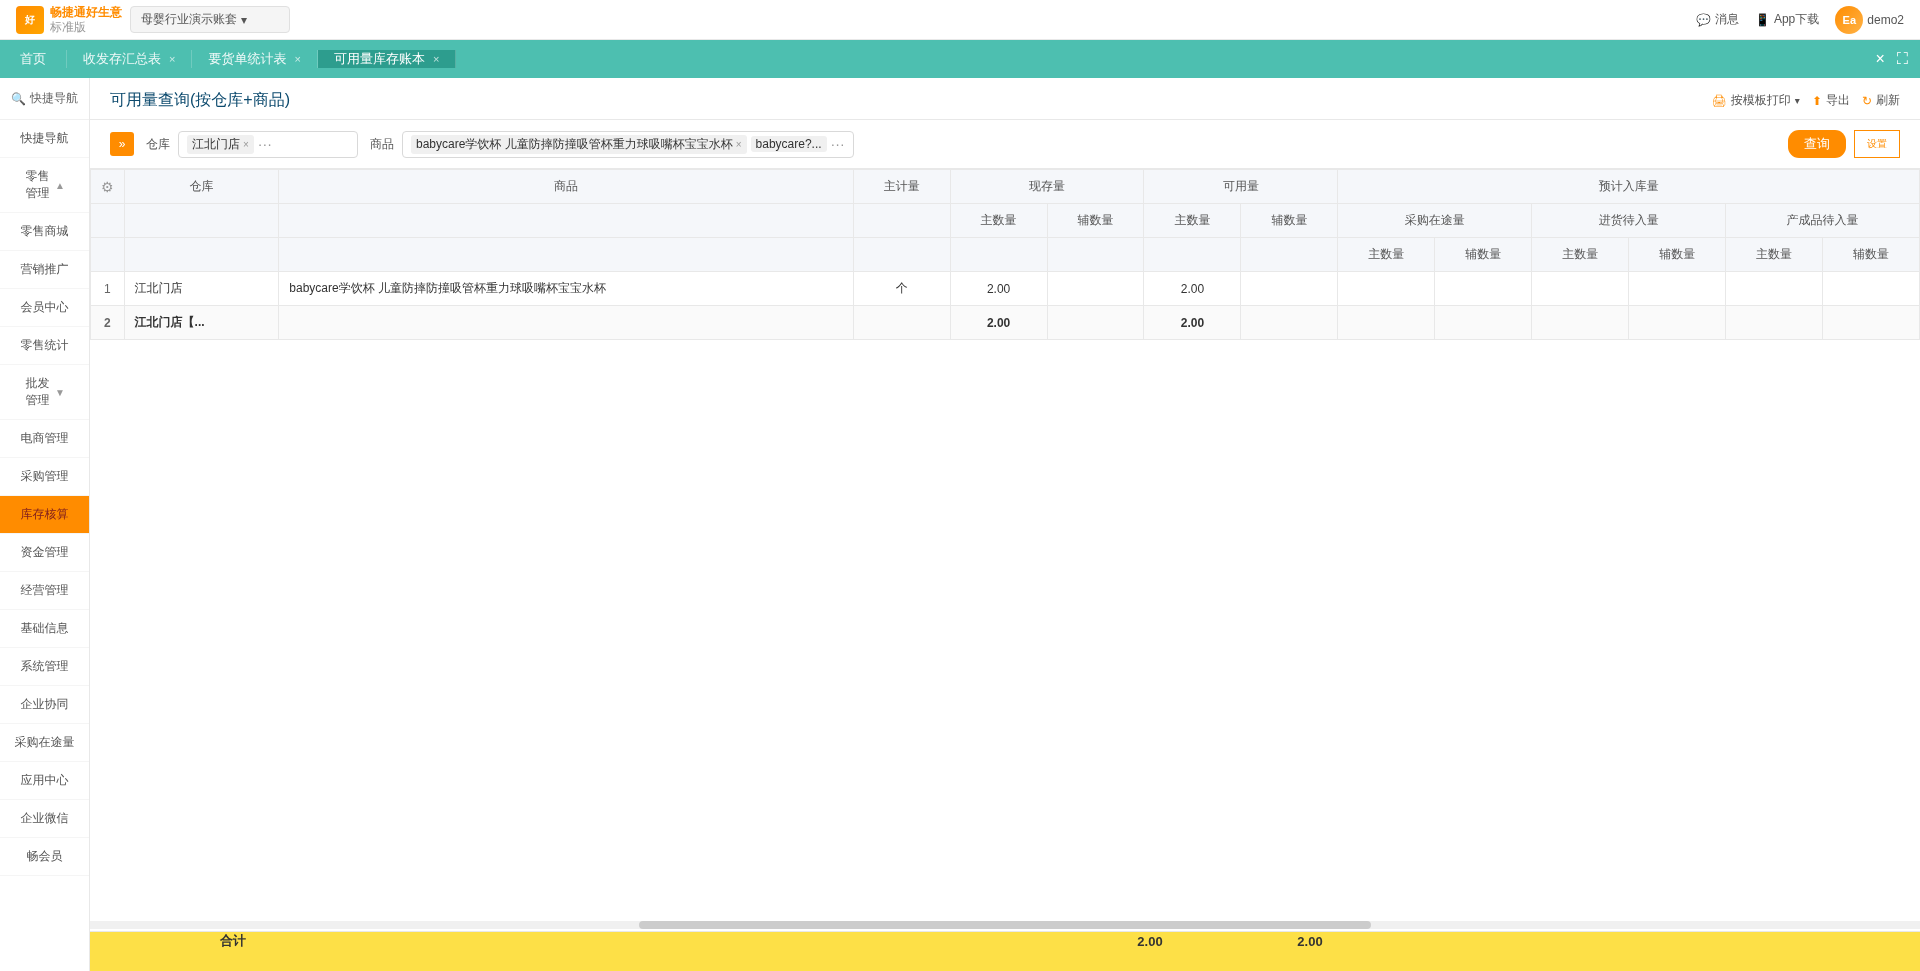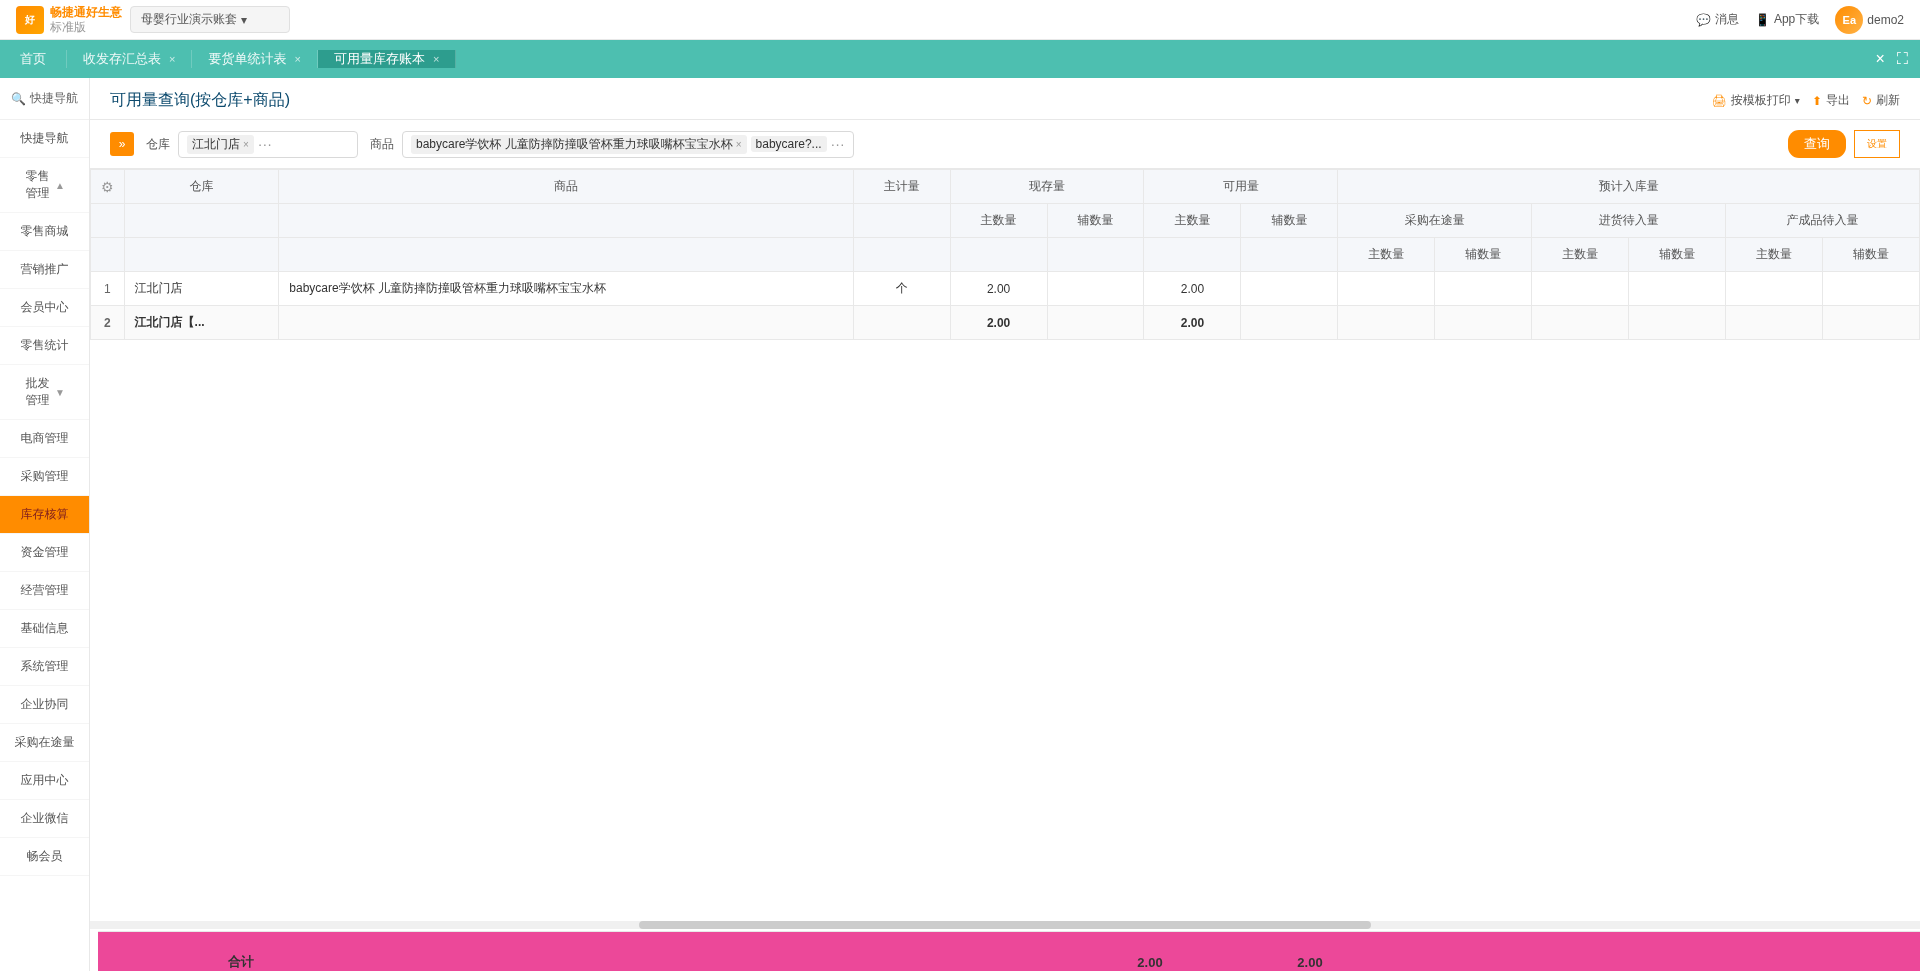--- a/index.html
+++ b/index.html
@@ -346,26 +346,26 @@
       color: #333;
       font-size: 12px;
     }
     .td-left { text-align: left; }
     .td-bold { font-weight: 600; }
 
     
     .table-footer {
       position: absolute;
       bottom: 0;
-      left: 8px;
+      left: 0;
       right: 0;
-      background: #ec4899;
+      background: #fde047;
       border-top: 1px solid #e8e8e8;
       display: flex;
-      align-items: flex-end;
+      align-items: flex-start;
       height: 40px;
       padding: 0 10px;
     }
 
     
     .scrollbar-area {
       position: absolute;
       bottom: 42px;
       left: 0;
       right: 0;

